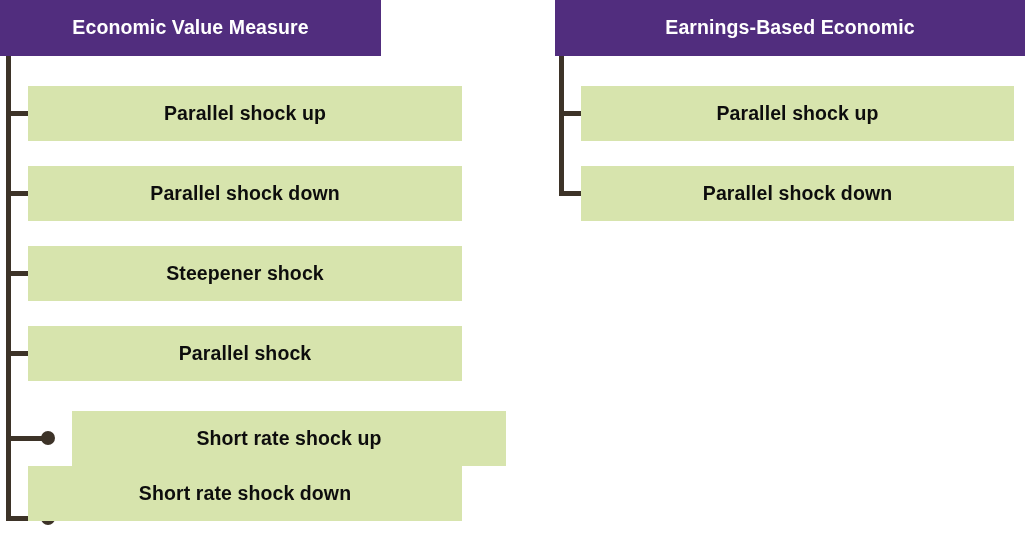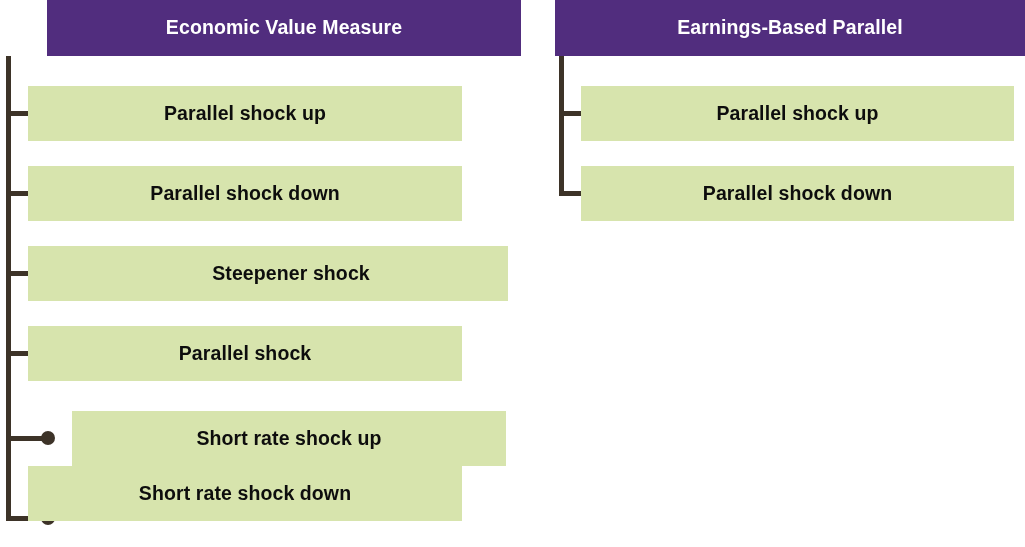--- a/index.html
+++ b/index.html
@@ -29,21 +29,21 @@
     align-items: center;
     justify-content: center;
     background: #512d7e;
     color: #ffffff;
     font-size: 19.5px;
     font-weight: bold;
     letter-spacing: 0.1px;
     line-height: 1;
     white-space: nowrap;
   }
-  #header-left  { left: 0px;   width: 474px; margin-left: 47px; }
+  #header-left  { left: 0px;   width: 381px; }
   #header-right { left: 555px; width: 470px; }
 
   
   .trunk {
     position: absolute;
     width: 5px;
     background: #3d3328;
   }
   #trunk-left  { left: 6px;   top: 56px; height: 464px; }
   #trunk-right { left: 559px; top: 56px; height: 138px; }
@@ -100,21 +100,21 @@
   </div>
 
   <div class="branch" style="left:6px; top:191px; width:46px;"></div>
   <div class="bullet" style="left:41px; top:186px;"></div>
   <div class="item-box" style="left:28px; top:166px; width:434px;">
     <span class="item-label">Parallel shock down</span>
   </div>
 
   <div class="branch" style="left:6px; top:271px; width:46px;"></div>
   <div class="bullet" style="left:41px; top:266px;"></div>
-  <div class="item-box" style="left:28px; top:246px; width:434px;padding-left:46px;">
+  <div class="item-box" style="left:28px; top:246px; width:434px;">
     <span class="item-label">Steepener shock</span>
   </div>
 
   <div class="branch" style="left:6px; top:351px; width:46px;"></div>
   <div class="bullet" style="left:41px; top:346px;"></div>
   <div class="item-box" style="left:28px; top:326px; width:434px;">
     <span class="item-label">Parallel shock</span>
   </div>
 
   <div class="branch" style="left:6px; top:436px; width:46px;"></div>
@@ -123,21 +123,21 @@
     <span class="item-label">Short rate shock up</span>
   </div>
 
   <div class="branch" style="left:6px; top:516px; width:46px;"></div>
   <div class="bullet" style="left:41px; top:511px;"></div>
   <div class="item-box" style="left:28px; top:466px; width:434px;">
     <span class="item-label">Short rate shock down</span>
   </div>
 
   <div class="col-header" id="header-right">
-    <span>Earnings-Based Parallel</span>
+    <span>Earnings-Based Economic</span>
   </div>
 
   <div class="trunk" id="trunk-right"></div>
 
   <div class="branch" style="left:559px; top:111px; width:46px;"></div>
   <div class="bullet" style="left:594px; top:106px;"></div>
   <div class="item-box" style="left:581px; top:86px; width:433px;">
     <span class="item-label">Parallel shock up</span>
   </div>
 

